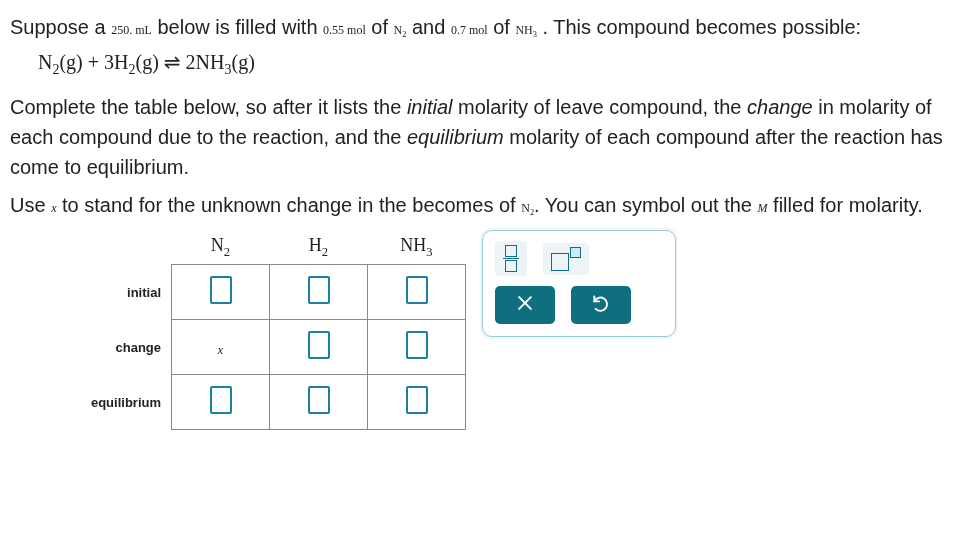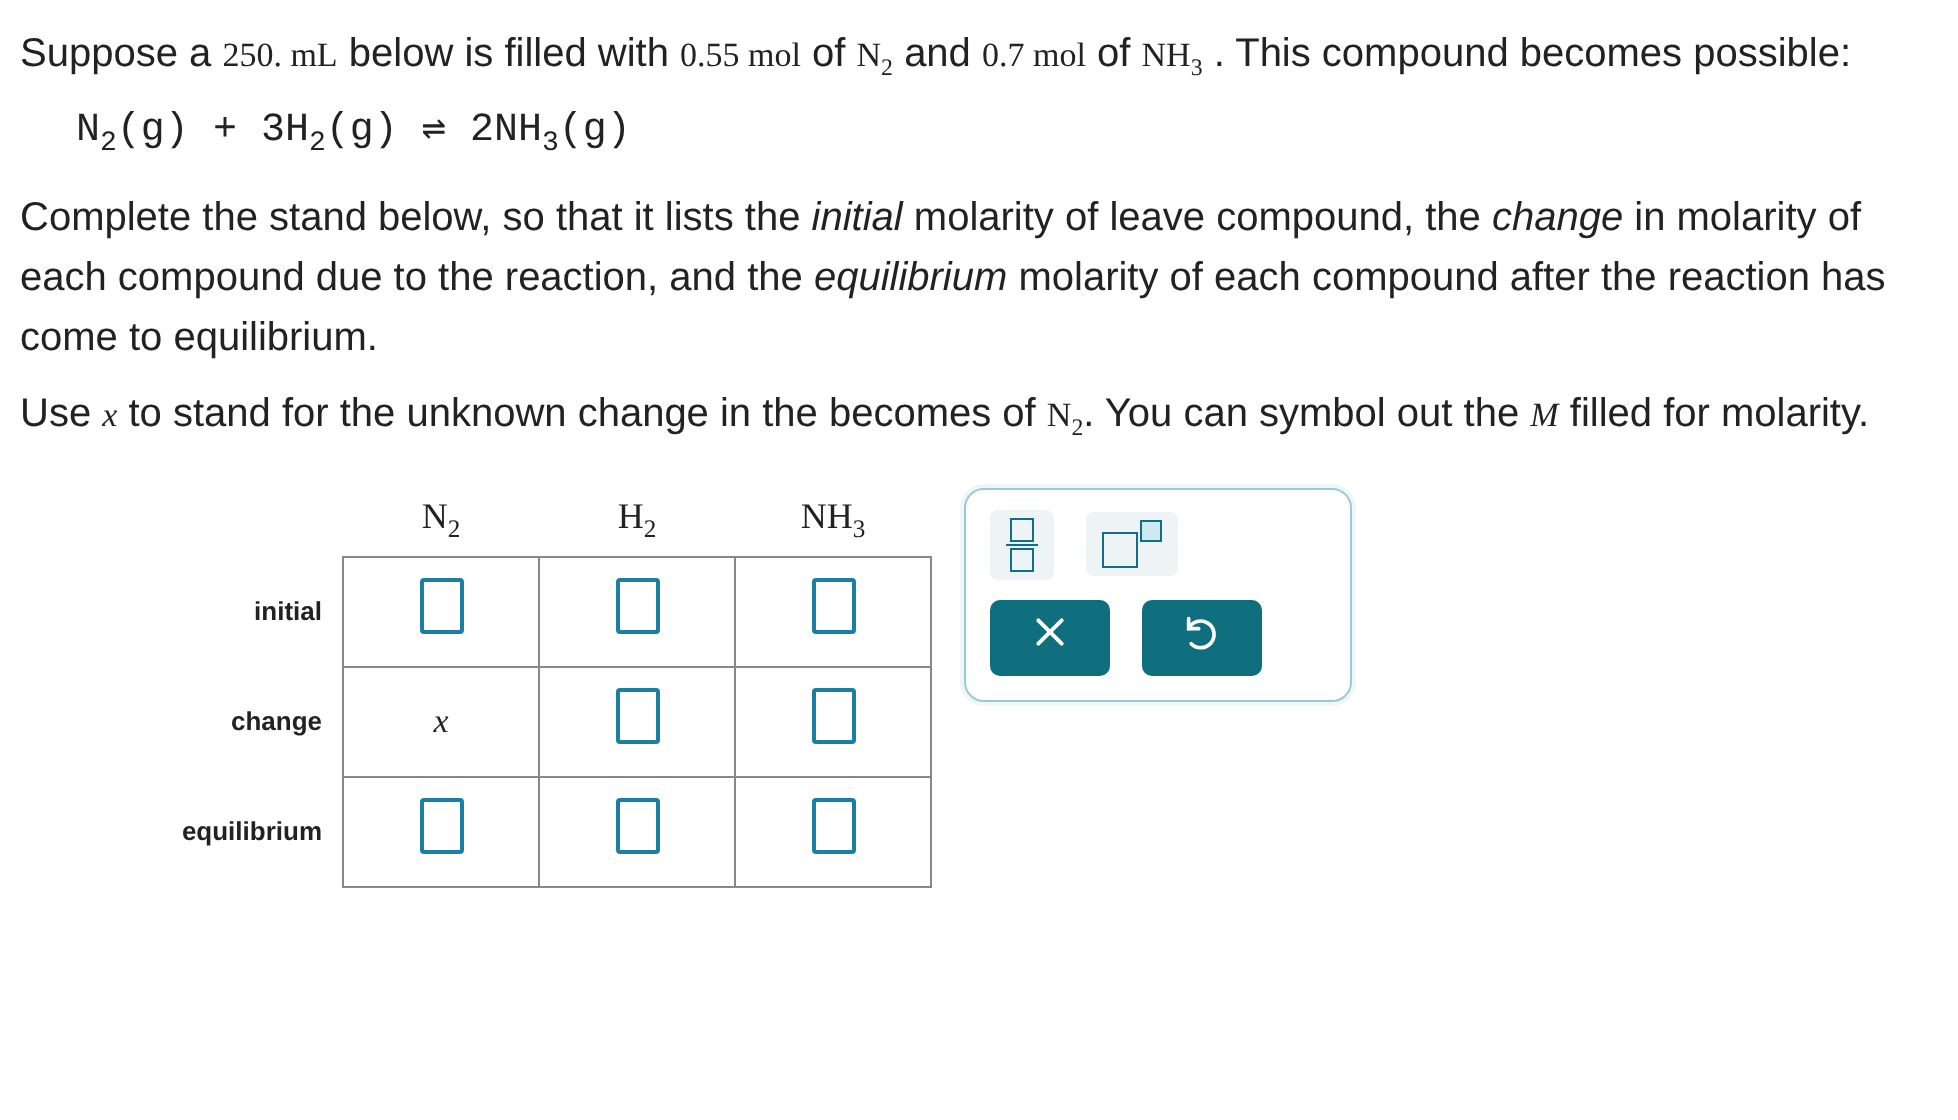--- a/index.html
+++ b/index.html
@@ -5,26 +5,26 @@
   body {
     margin: 0;
     padding: 8px 10px;
     font-family: Arial, Helvetica, sans-serif;
     font-size: 20px;
     color: #222;
     width: 979px;
     box-sizing: border-box;
   }
   .line { margin: 4px 0 8px 0; line-height: 1.5; }
-  .serif-sm { font-family: "Times New Roman", Times, serif; font-size: 17px; text-align: center; }
-  .serif-eq { font-family: Liberation Mono, monospace; font-size: 20px; }
+  .serif-sm { font-family: "Times New Roman", Times, serif; font-size: 12px; text-align: center; }
+  .serif-eq { font-family: Liberation Serif, serif; font-size: 20px; }
   .italic { font-style: italic; }
   sub { font-size: 0.7em; }
   .eq-line { margin: 6px 0 14px 28px; }
-  .table-widget-row { display: flex; align-items: flex-start; gap: 16px; margin-top: 20px; }
+  .table-widget-row { display: flex; align-items: flex-start; gap: 16px; margin-top: 10px; }
   .ice-wrap { margin-left: 40px; }
   table.ice { border-collapse: collapse; }
   table.ice td, table.ice th { text-align: center; vertical-align: middle; }
   table.ice th.rowhead {
     font-weight: bold; font-size: 13px; text-align: right;
     padding-right: 10px; border: none; width: 110px;
   }
   table.ice td.cell {
     border: 1px solid #888; width: 95px; height: 52px;
   }
@@ -89,21 +89,21 @@
   <span> of </span>
   <span class="serif-sm"><span>NH</span><sub>3</sub></span>
   <span>. This compound becomes possible:</span>
 </div>
 
 <div class="eq-line serif-eq">
   <span>N</span><sub>2</sub><span>(g)</span><span> + </span><span>3</span><span>H</span><sub>2</sub><span>(g)</span><span> ⇌ </span><span>2</span><span>NH</span><sub>3</sub><span>(g)</span>
 </div>
 
 <div class="line">
-  <span>Complete the stand below, so that it lists the </span><span class="italic">initial</span><span> molarity of leave compound, the </span><span class="italic">change</span><span> in molarity of each compound due to the reaction, and the </span><span class="italic">equilibrium</span><span> molarity of each compound after the reaction has come to equilibrium.</span>
+  <span>Complete the table below, so after it lists the </span><span class="italic">initial</span><span> molarity of leave compound, the </span><span class="italic">change</span><span> in molarity of each compound due to the reaction, and the </span><span class="italic">equilibrium</span><span> molarity of each compound after the reaction has come to equilibrium.</span>
 </div>
 
 <div class="line">
   <span>Use </span><span class="serif-sm italic">x</span><span> to stand for the unknown change in the becomes of </span><span class="serif-sm"><span>N</span><sub>2</sub></span><span>. You can symbol out the </span><span class="serif-sm italic">M</span><span> filled for molarity.</span>
 </div>
 
 <div class="table-widget-row">
   <div class="ice-wrap">
     <table class="ice">
       <tbody>

